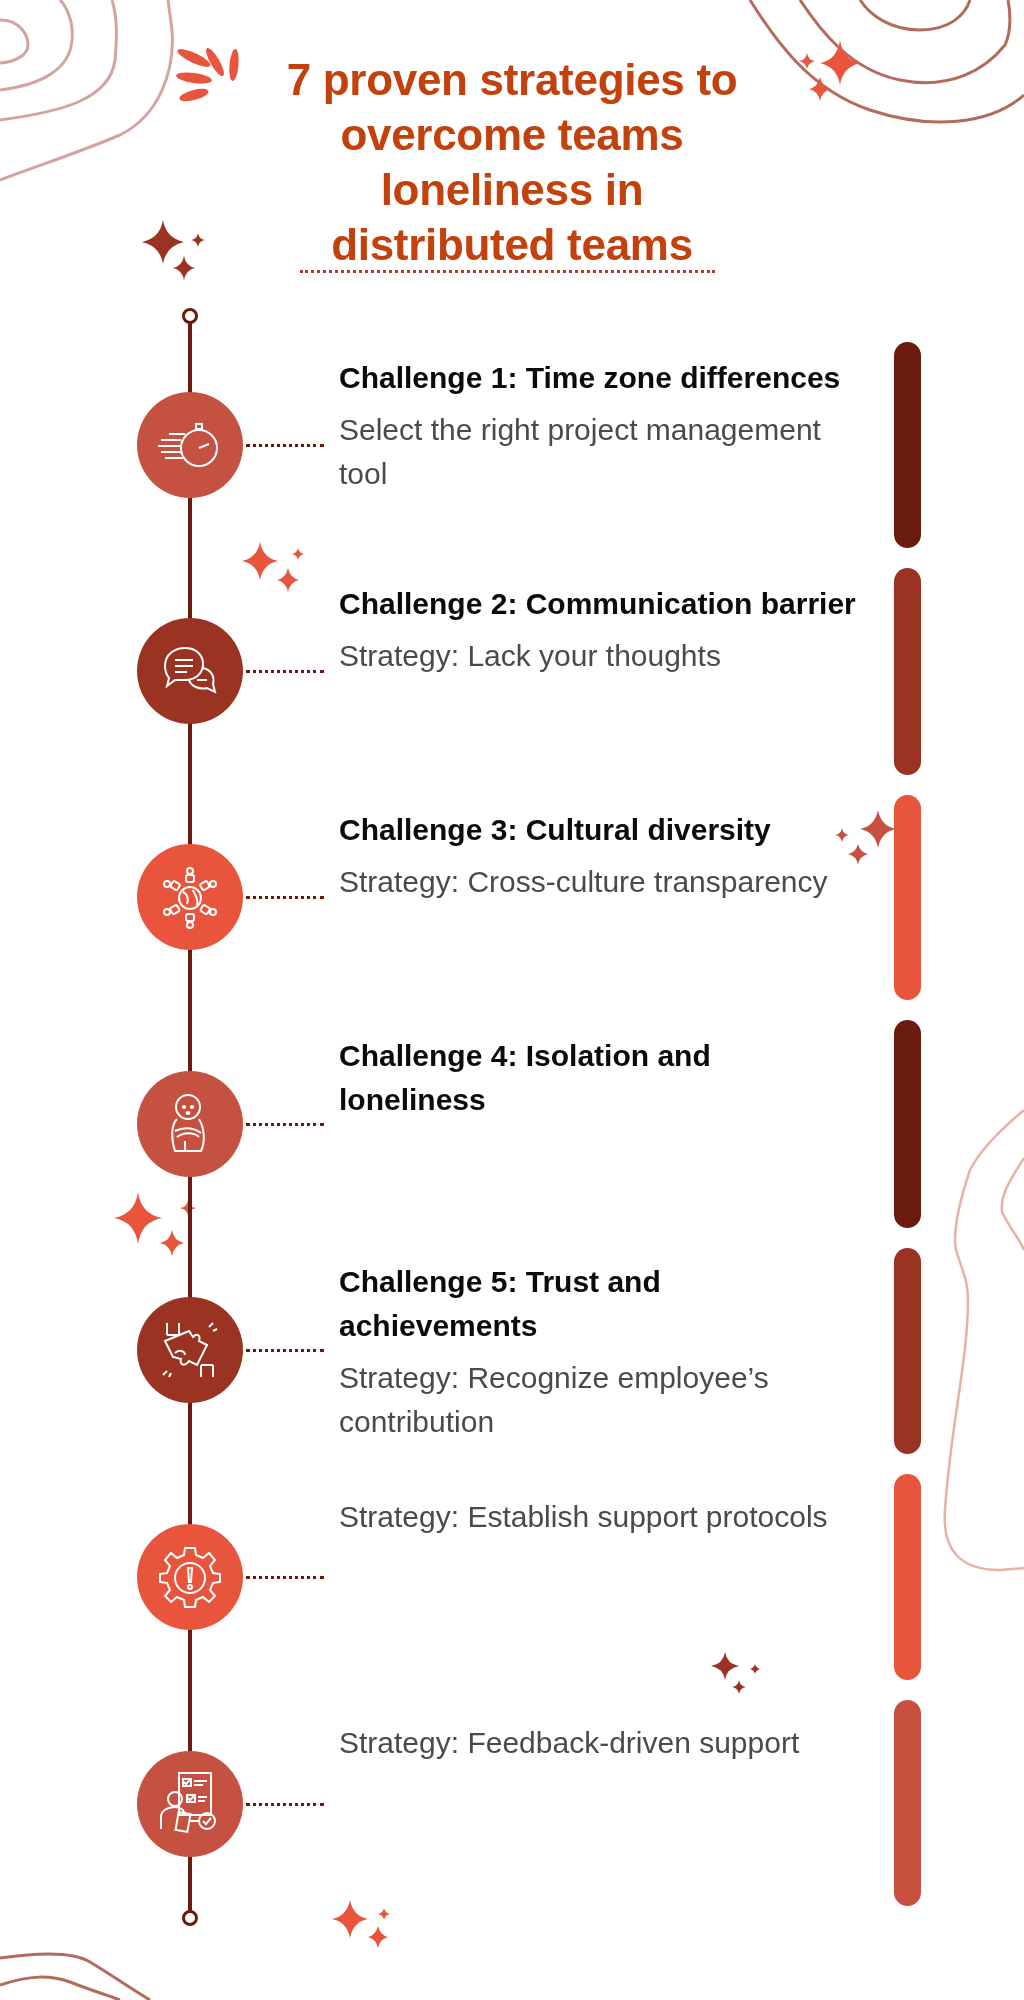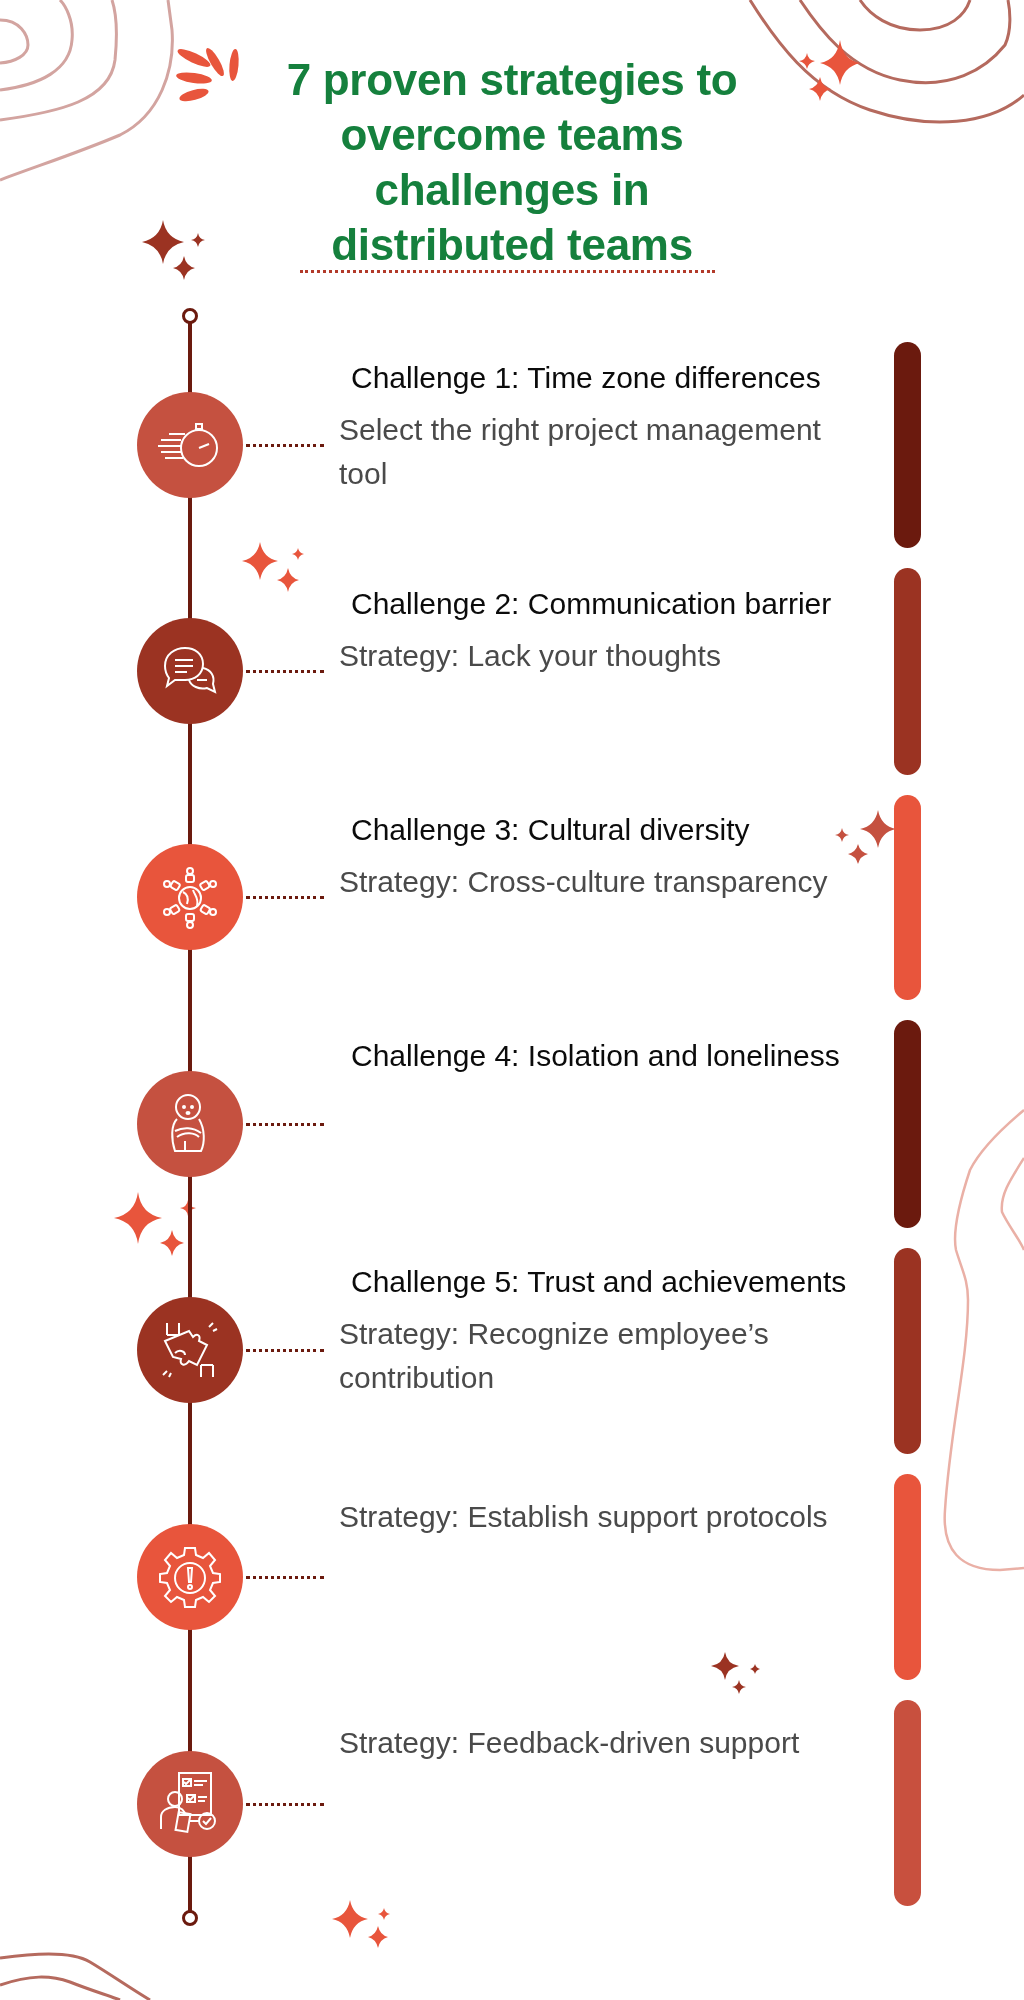--- a/index.html
+++ b/index.html
@@ -5,21 +5,21 @@
   html, body { margin: 0; padding: 0; }
   body {
     width: 1024px; height: 2000px; position: relative; overflow: hidden;
     background: #ffffff;
     font-family: "Liberation Sans", "DejaVu Sans", sans-serif;
   }
   .abs { position: absolute; }
   .title {
     position: absolute; left: 212px; top: 52px; width: 600px;
     text-align: center; font-weight: 700; font-size: 44px; line-height: 55px;
-    color: #15803d; letter-spacing: -0.3px;
+    color: #c2410c; letter-spacing: -0.3px;
   }
   .title div { white-space: nowrap; }
   .title-underline {
     position: absolute; left: 300px; top: 270px; width: 415px; height: 0;
     border-top: 3px dotted #b23a2a;
   }
   .timeline-line {
     position: absolute; left: 188px; top: 322px; width: 4px; height: 1590px;
     background: #6b1a0e;
   }
@@ -33,21 +33,21 @@
   }
   .node svg { width: 70px; height: 70px; }
   .connector {
     position: absolute; left: 246px; width: 78px; height: 0;
     border-top: 3px dotted #6b1a0e;
   }
   .item {
     position: absolute; left: 339px; width: 520px;
   }
   .item-title {
-    font-weight: 400; font-size: 30px; line-height: 44px; color: #0b0b0b; margin-left: 12px;
+    font-weight: 700; font-size: 30px; line-height: 44px; color: #0b0b0b;
   }
   .item-strategy {
     font-size: 30px; line-height: 44px; color: #4a4a4a; margin-top: 8px;
   }
   .bar {
     position: absolute; left: 894px; width: 27px; border-radius: 14px;
   }
   .sparkle { position: absolute; }
 </style>
 </head>
@@ -146,21 +146,21 @@
   <g fill="#e8553c">
     <path d="M22,2 Q25,18 40,21 Q25,24 22,40 Q19,24 4,21 Q19,18 22,2Z"></path>
     <path d="M56,10 Q57,15 62,16 Q57,17 56,22 Q55,17 50,16 Q55,15 56,10Z"></path>
     <path d="M50,28 Q52,37 60,39 Q52,41 50,50 Q48,41 40,39 Q48,37 50,28Z"></path>
   </g>
 </svg>
 
 <div class="title">
   <div>7 proven strategies to</div>
   <div>overcome teams</div>
-  <div>challenges in</div>
+  <div>loneliness in</div>
   <div>distributed teams</div>
 </div>
 <div class="title-underline"></div>
 
 <div class="timeline-line"></div>
 <div class="timeline-cap" style="left:182px;top:308px"></div>
 <div class="timeline-cap" style="left:182px;top:1910px"></div>
 
 <div class="node" style="top:392px;background:#c55140">
   <svg viewBox="0 0 70 70" fill="none" stroke="#fff" stroke-width="2">

